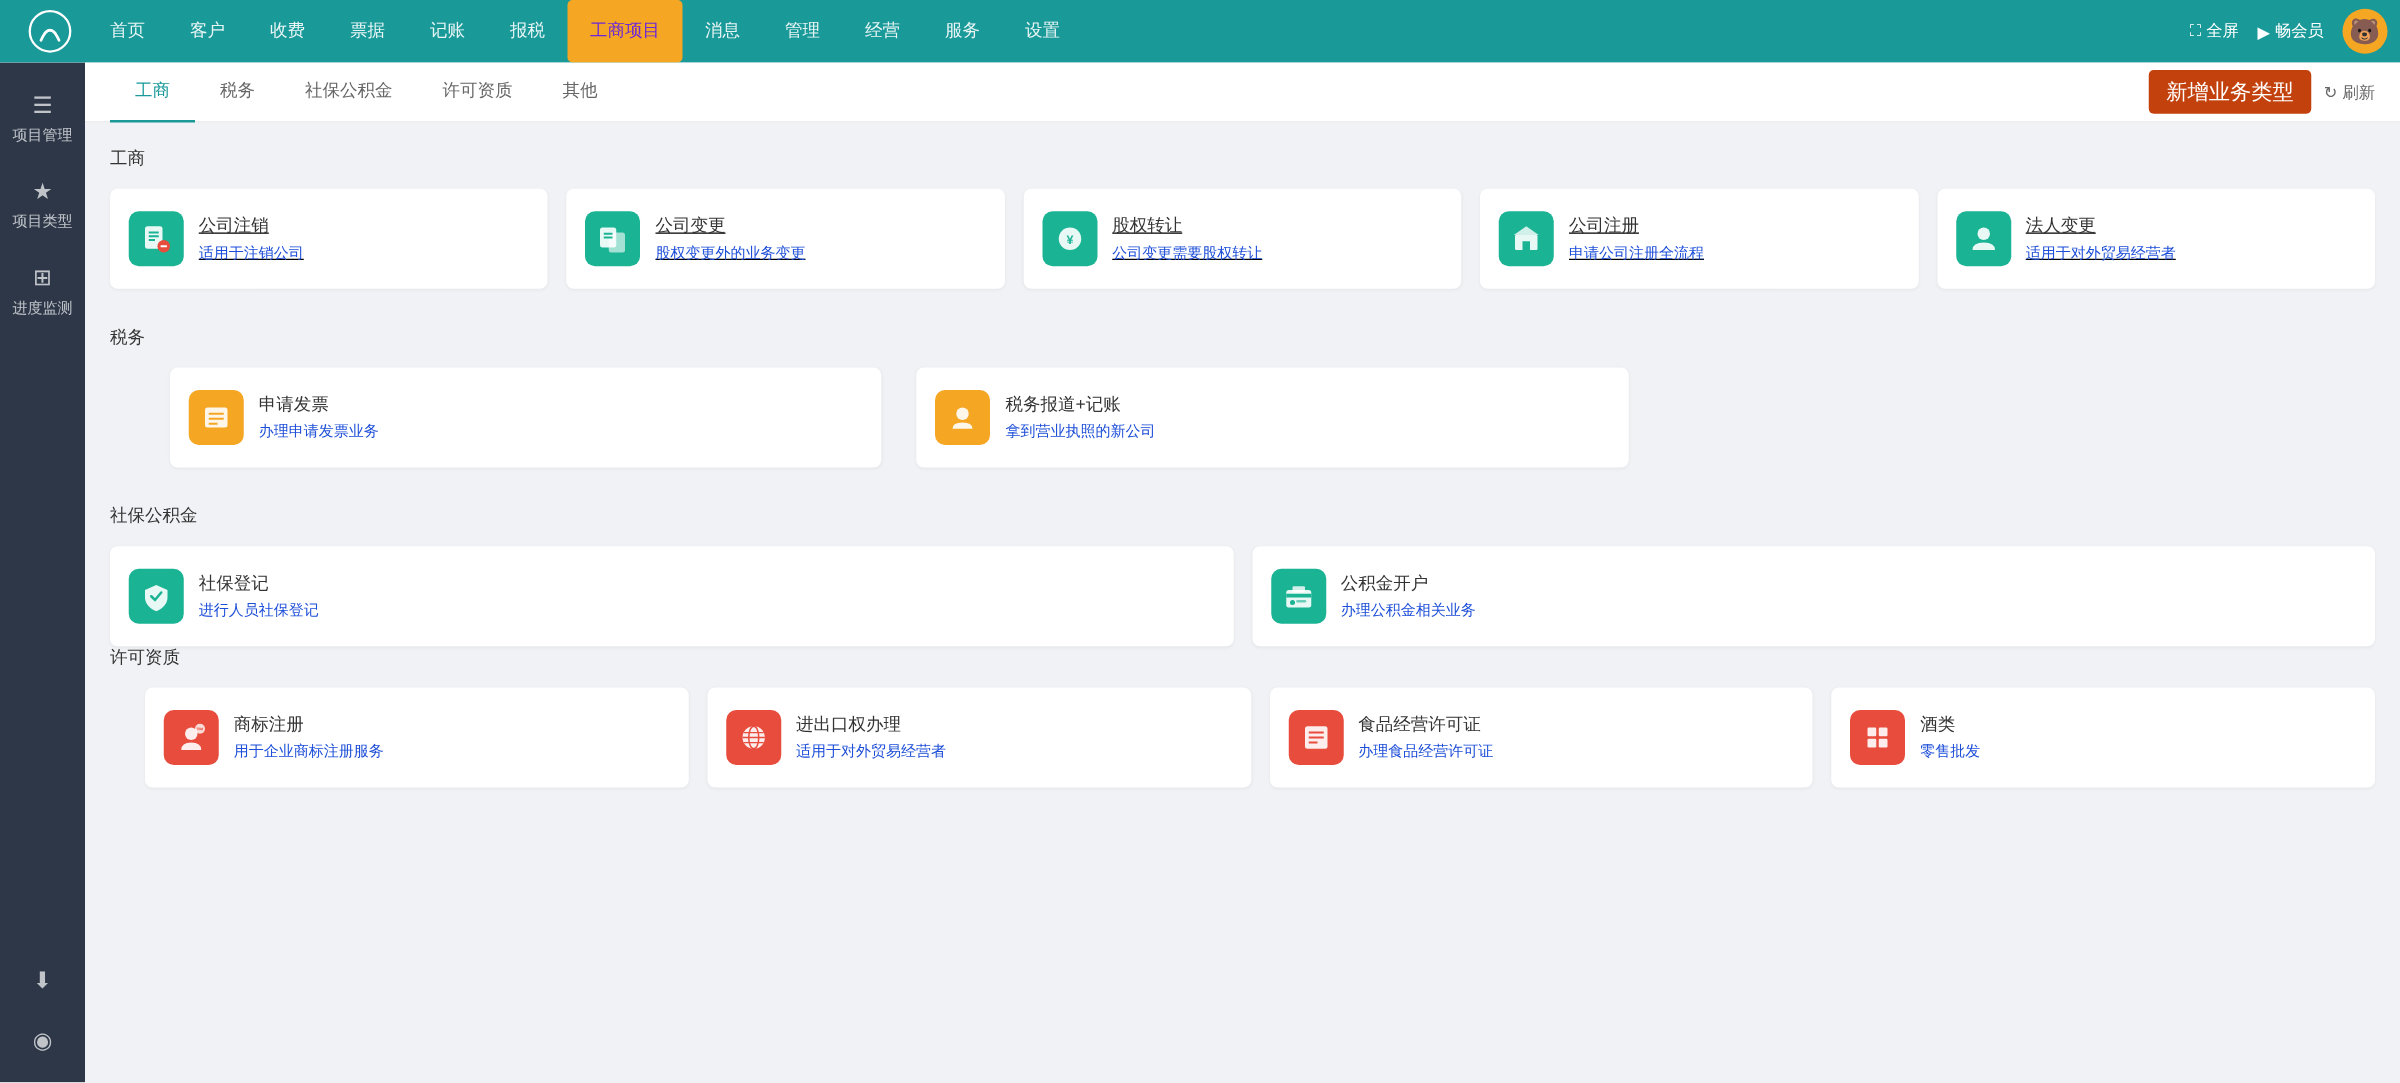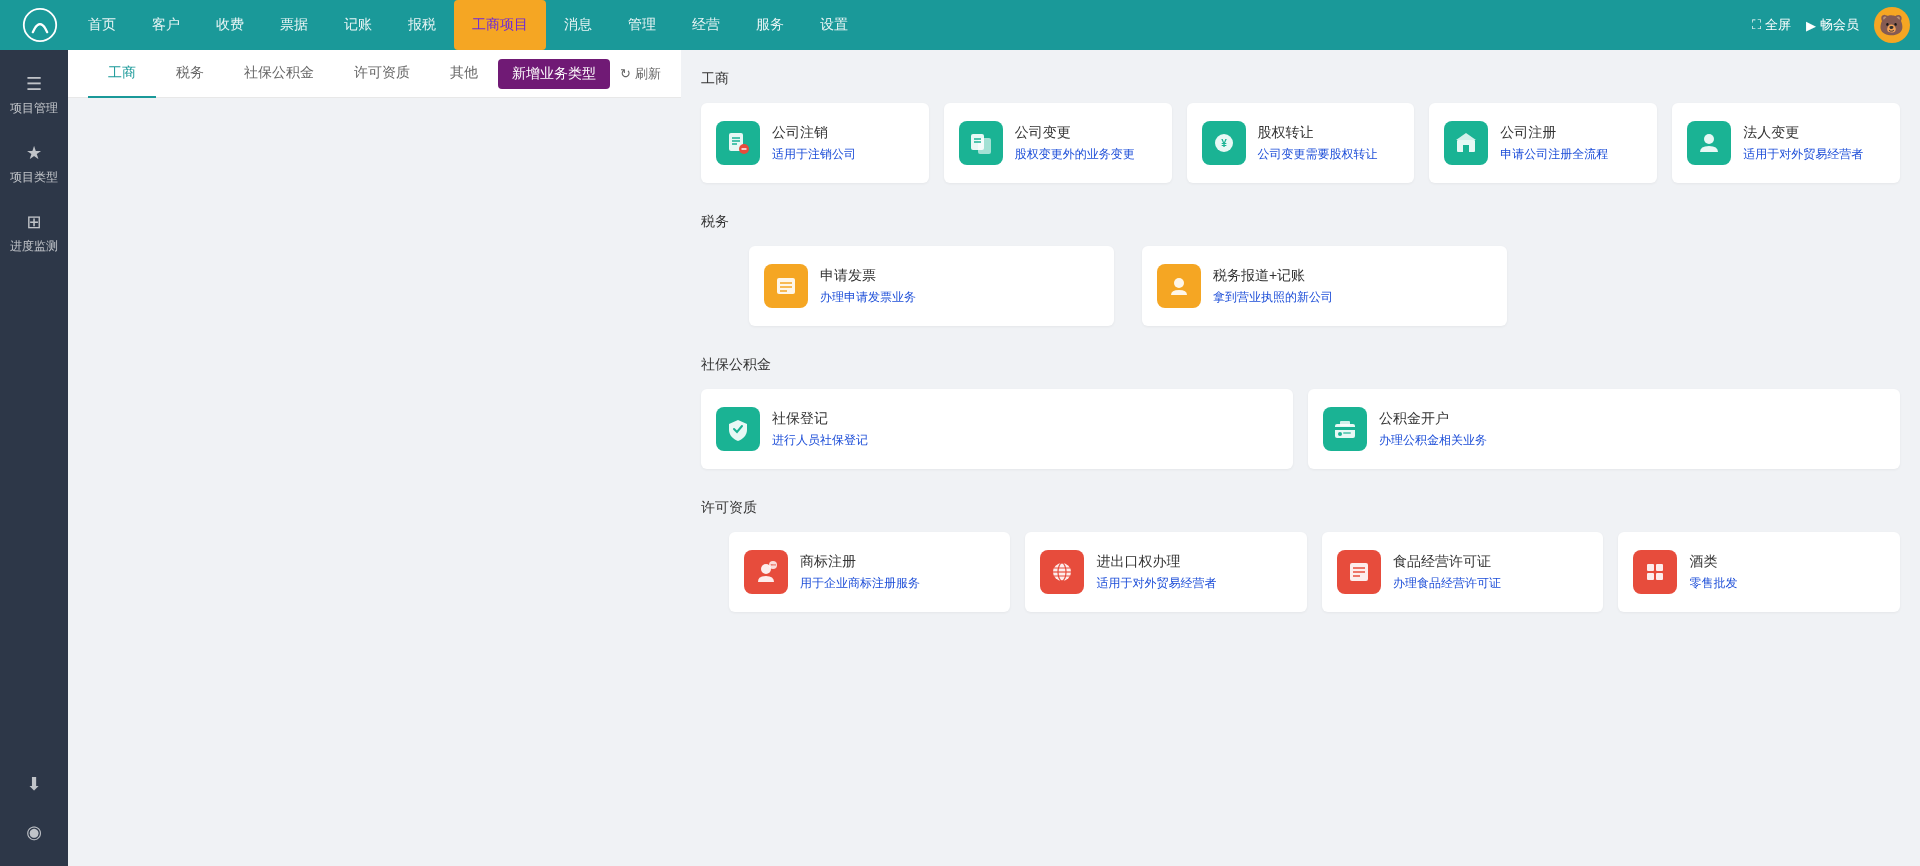--- a/index.html
+++ b/index.html
@@ -108,21 +108,21 @@
       display: flex;
       flex-direction: column;
       align-items: center;
       padding-bottom: 10px;
     }
 
     
     .content-area {
       flex: 1;
       display: flex;
-      flex-direction: row;
+      flex-direction: column;
       overflow: hidden;
       background: #f0f2f5;
     }
 
     
     .tab-bar {
       background: white;
       display: flex;
       align-items: center;
       padding: 0 20px;
@@ -145,26 +145,26 @@
       color: #1a9999;
       border-bottom: 2px solid #1a9999;
     }
     .tab-actions {
       margin-left: auto;
       display: flex;
       align-items: center;
       gap: 10px;
     }
     .btn-add-type {
-      background: #701a75;
+      background: #c2410c;
       color: white;
       border: none;
       padding: 6px 14px;
       border-radius: 4px;
-      font-size: 14px;
+      font-size: 17px;
       cursor: pointer;
     }
     .btn-refresh {
       color: #666;
       font-size: 13px;
       cursor: pointer;
       display: flex;
       align-items: center;
       gap: 4px;
     }
@@ -183,20 +183,21 @@
       margin-bottom: 15px;
       font-weight: 500;
     }
 
     
     .cards-grid {
       display: grid;
       grid-template-columns: repeat(5, 1fr);
       gap: 15px;
       margin-bottom: 30px;
+      text-decoration: underline;
     }
     .card {
       background: white;
       border-radius: 6px;
       padding: 18px 15px;
       display: flex;
       align-items: center;
       gap: 12px;
       cursor: pointer;
       box-shadow: 0 1px 3px rgba(0,0,0,0.05);
@@ -224,21 +225,20 @@
       display: grid;
       grid-template-columns: repeat(3, 1fr);
       gap: 28px;
       margin-bottom: 30px;
       padding-left: 48px;
     }
     .cards-grid-2 {
       display: grid;
       grid-template-columns: repeat(2, 1fr);
       gap: 15px;
-      margin-bottom: 30px;
     }
     .cards-grid-4 {
       display: grid;
       grid-template-columns: repeat(4, 1fr);
       gap: 15px;
       margin-bottom: 30px;
       padding-left: 28px;
     }
 
     

